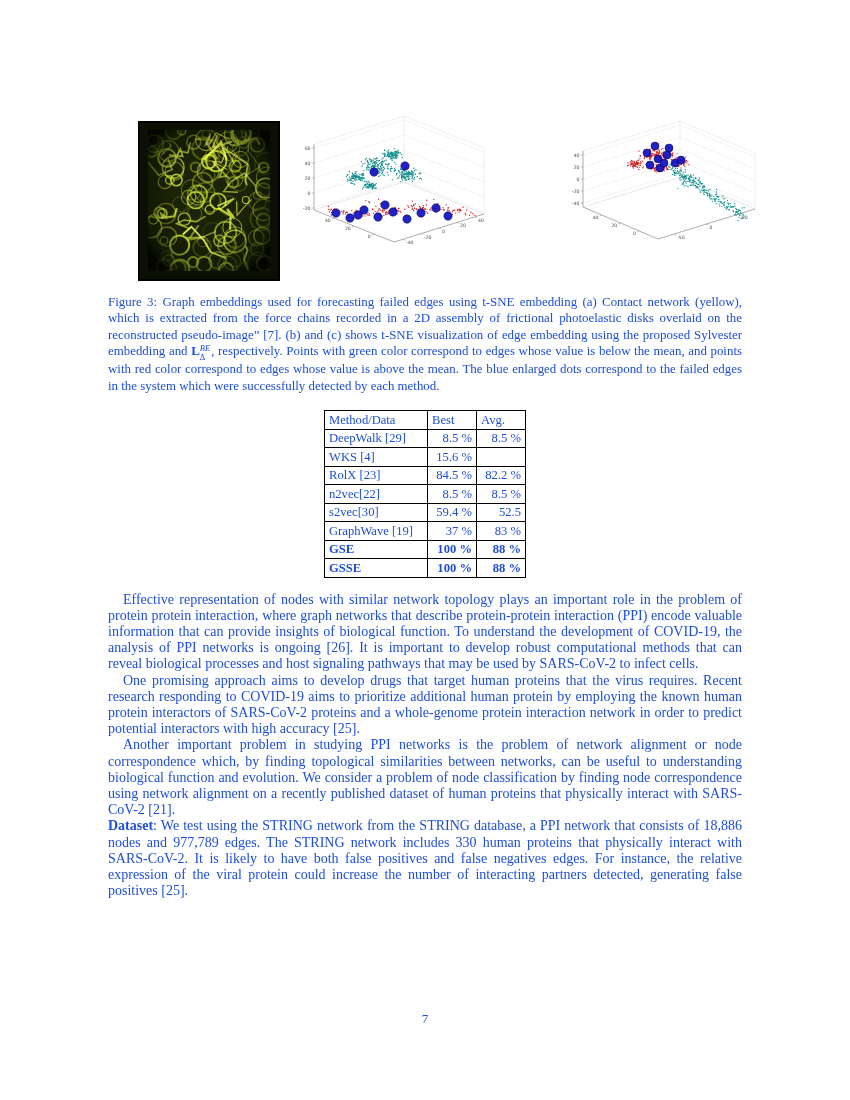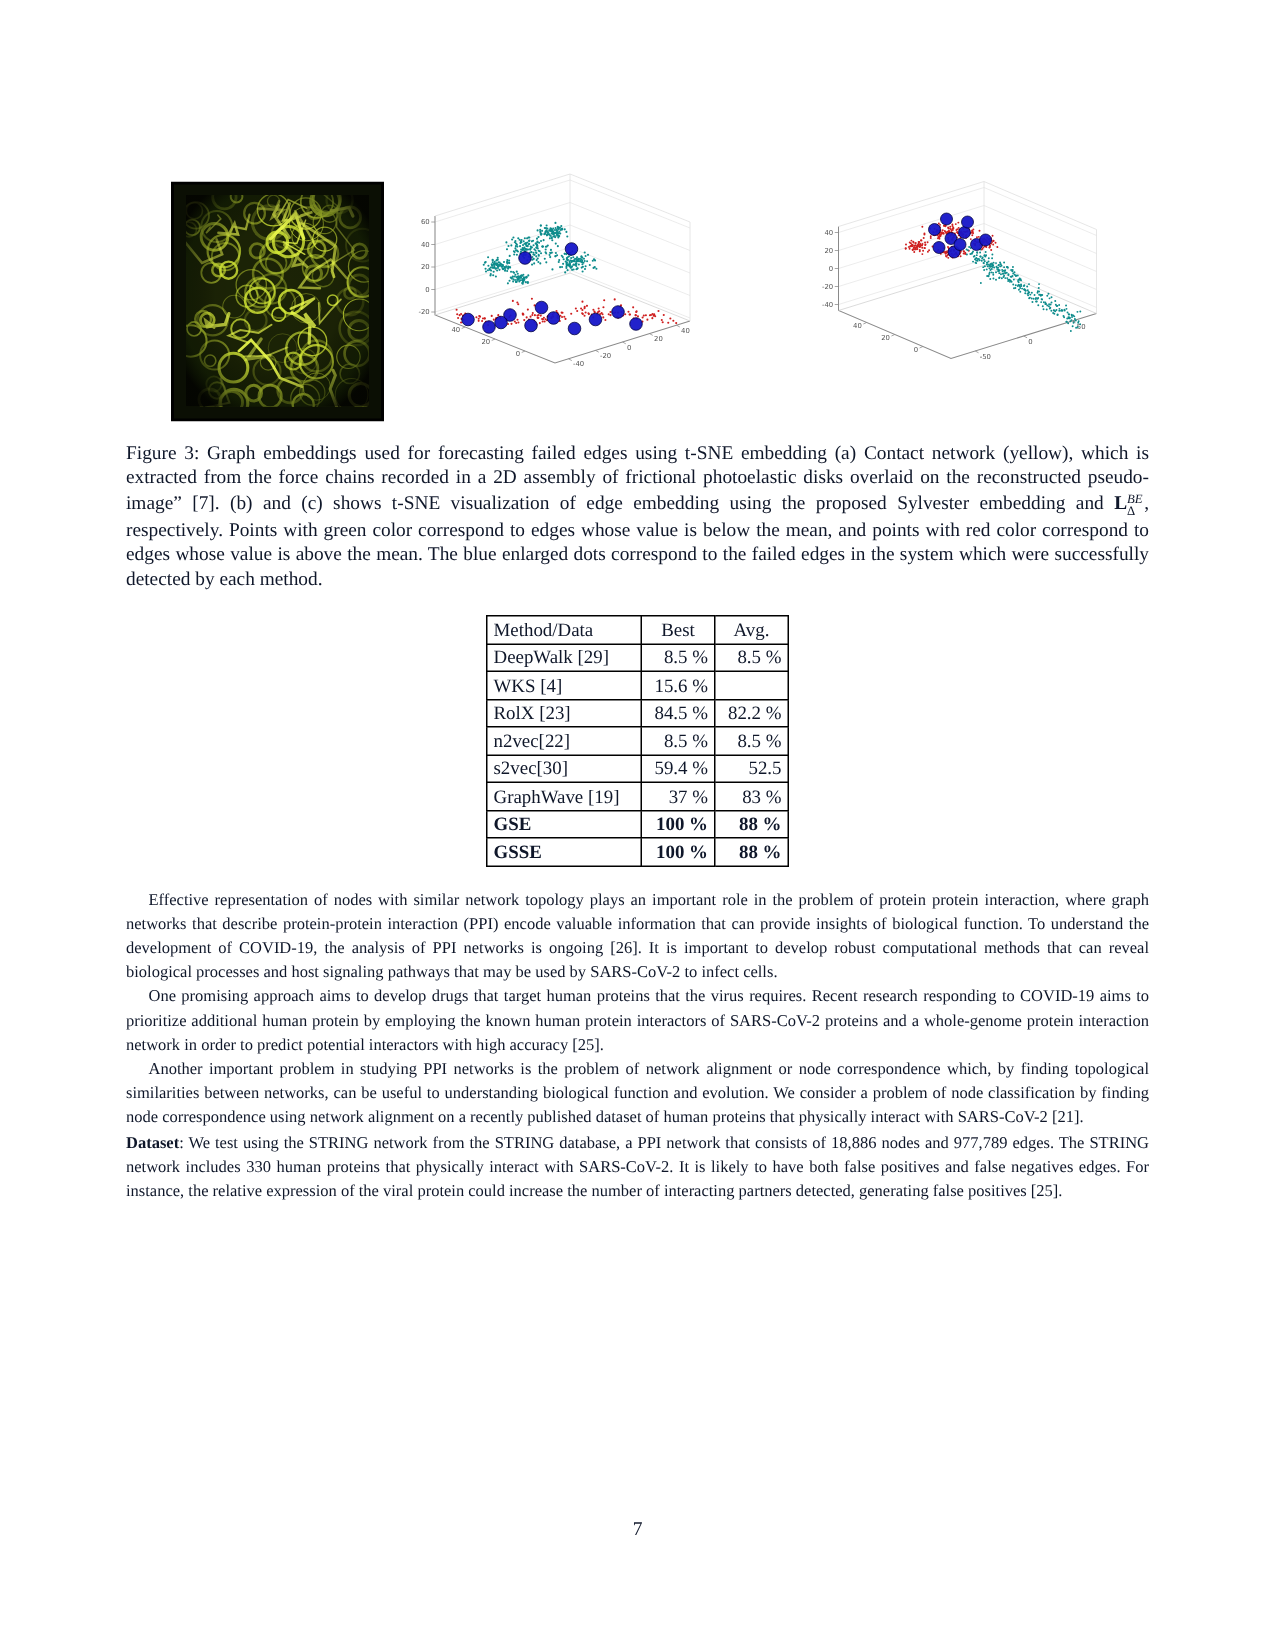--- a/index.html
+++ b/index.html
@@ -1,37 +1,37 @@
 <!DOCTYPE html>
 <html><head>
 <meta charset="utf-8">
 <style>
   html,body{margin:0;padding:0;background:#e9e9e9}
   .page{position:relative;width:850px;height:1100px;margin:0 auto;background:#ffffff;
-        font-family:"Liberation Serif","DejaVu Serif",serif;color:#0f172a;
-        padding:0 84px;box-sizing:border-box;overflow:hidden}
+        font-family:"Liberation Serif","DejaVu Serif",serif;color:#1d4ed8;
+        padding:0 108px;box-sizing:border-box;overflow:hidden}
   .figures-row{position:relative;height:170px;margin-top:114px}
   .panel{position:absolute}
   #panel-a{left:30px;top:7px}
   #panel-b{left:182px;top:0}
   #panel-c{left:455px;top:5px}
   .caption{margin-top:10px;font-size:12.9px;line-height:16.4px;text-align:justify}
   .math-L{font-weight:bold}
   .supsub{display:inline-block;vertical-align:-4.5px;line-height:0;margin:0 1px 0 0}
   .supsub .s{display:block;font-size:8.5px;line-height:8.5px}
   .sup-italic{font-style:italic}
   table.results{border-collapse:collapse;margin:16px auto 14px auto;font-size:12.6px;line-height:14.5px}
   table.results th,table.results td{border:1px solid #000;padding:1.5px 4px;font-weight:normal;white-space:nowrap}
   table.results th:first-child{text-align:left;min-width:94px}
-  table.results th{text-align:center}
+  table.results th{text-align:left}
   table.results td.val{text-align:right;min-width:40px}
   table.results tr.bold-row td{font-weight:bold}
   .table-caption{margin-top:29px}
   h2.section{margin:27px 0 0 0;font-size:13.4px;font-weight:bold}
-  p.body{font-size:11px;line-height:16.2px;text-align:justify;margin:0}
+  p.body{font-size:14px;line-height:16.2px;text-align:justify;margin:0}
   p.body.indent{text-indent:15px}
   p.first{margin-top:12px}
   .page-number{position:absolute;left:0;right:0;top:1011px;text-align:center;font-size:13px}
   svg text{font-family:"DejaVu Sans","Liberation Sans",sans-serif}
 </style>
 </head>
 <body>
 
 <div class="page">
 

